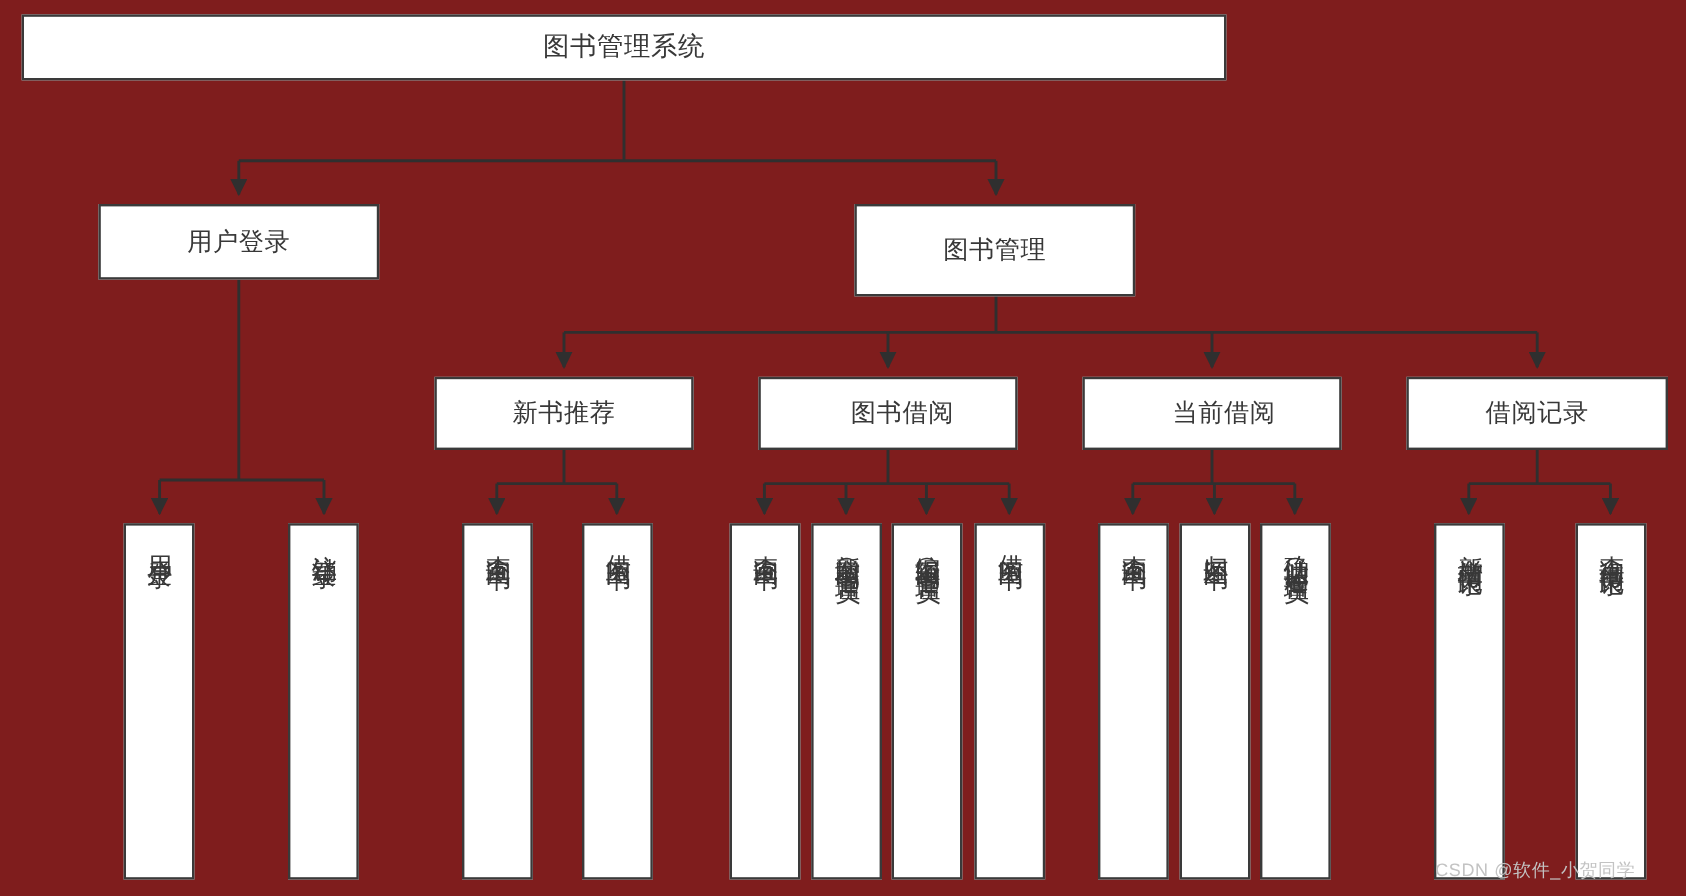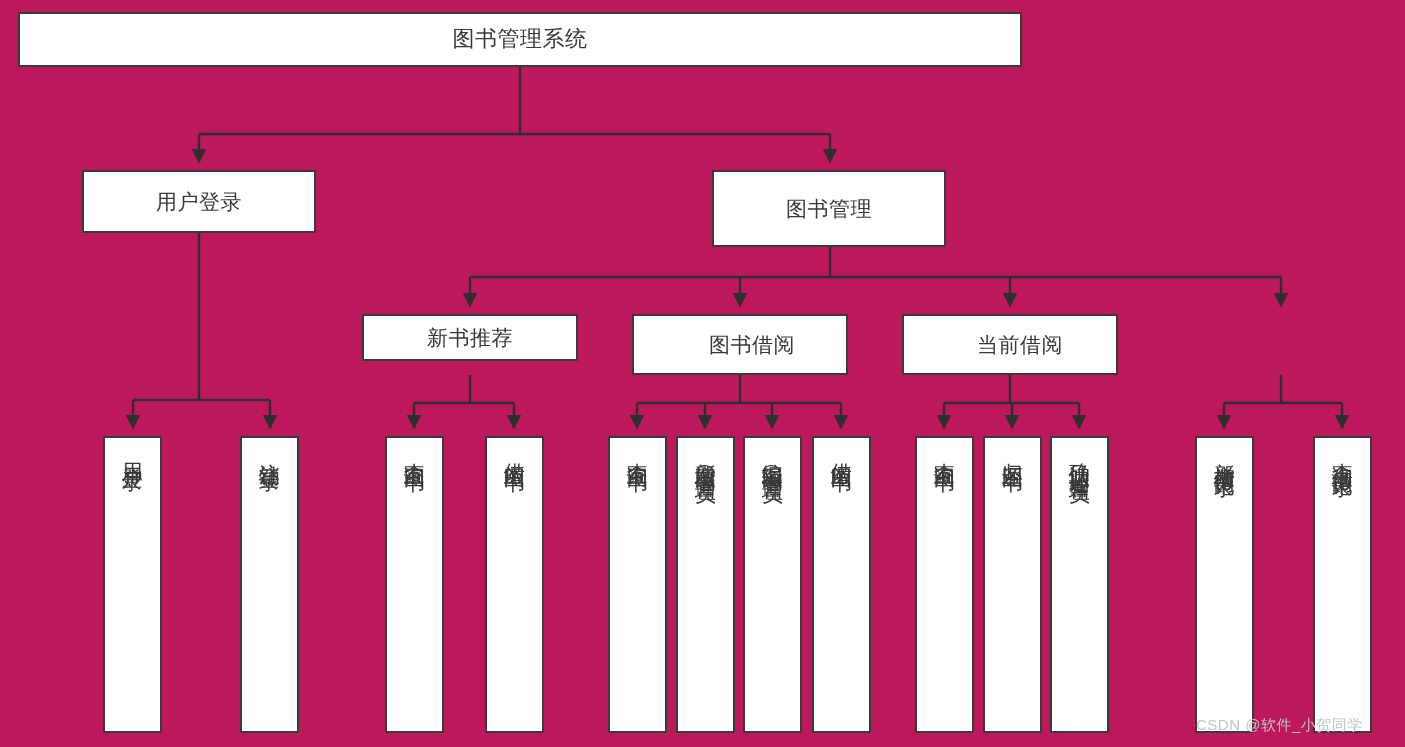--- a/index.html
+++ b/index.html
@@ -8,21 +8,21 @@
     padding: 0;
     background: #ffffff;
   }
   body {
     font-family: "Liberation Sans", "DejaVu Sans", sans-serif;
   }
   #canvas {
     position: relative;
     width: 1405px;
     height: 747px;
-    background: #be185d;
+    background: #7f1d1d;
     overflow: hidden;
   }
   svg.wires {
     position: absolute;
     left: 0;
     top: 0;
     width: 1405px;
     height: 747px;
     pointer-events: none;
   }
@@ -130,28 +130,31 @@
     <span class="lbl">图书管理系统</span>
   </div>
 
   <div class="node horiz" style="left:82px; top:170px; width:234px; height:63px;">
     <span class="lbl">用户登录</span>
   </div>
   <div class="node horiz" style="left:712px; top:170px; width:234px; height:77px;">
     <span class="lbl">图书管理</span>
   </div>
 
-  <div class="node horiz" style="left:362px; top:314px; width:216px; height:47px;">
+  <div class="node horiz" style="left:362px; top:314px; width:216px; height:61px;">
     <span class="lbl">新书推荐</span>
   </div>
   <div class="node horiz" style="left:632px; top:314px; width:216px; height:61px;padding-left:24px;">
     <span class="lbl">图书借阅</span>
   </div>
   <div class="node horiz" style="left:902px; top:314px; width:216px; height:61px;padding-left:20px;">
     <span class="lbl">当前借阅</span>
+  </div>
+  <div class="node horiz" style="left:1172px; top:314px; width:218px; height:61px;">
+    <span class="lbl">借阅记录</span>
   </div>
 
   <div class="node vert" style="left:103px; top:436px; width:59px; height:297px;">
     <span class="lbl">用户登录</span>
   </div>
   <div class="node vert" style="left:240px; top:436px; width:59px; height:297px;">
     <span class="lbl">注销登录</span>
   </div>
   <div class="node vert" style="left:385px; top:436px; width:59px; height:297px;">
     <span class="lbl">查询图书</span>

